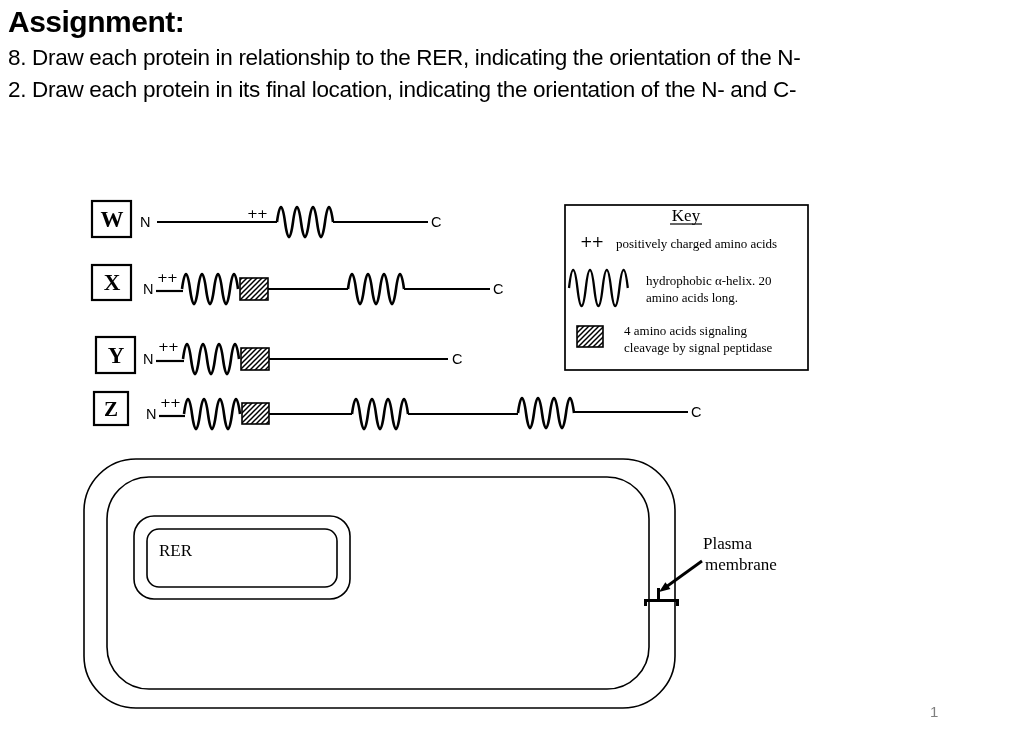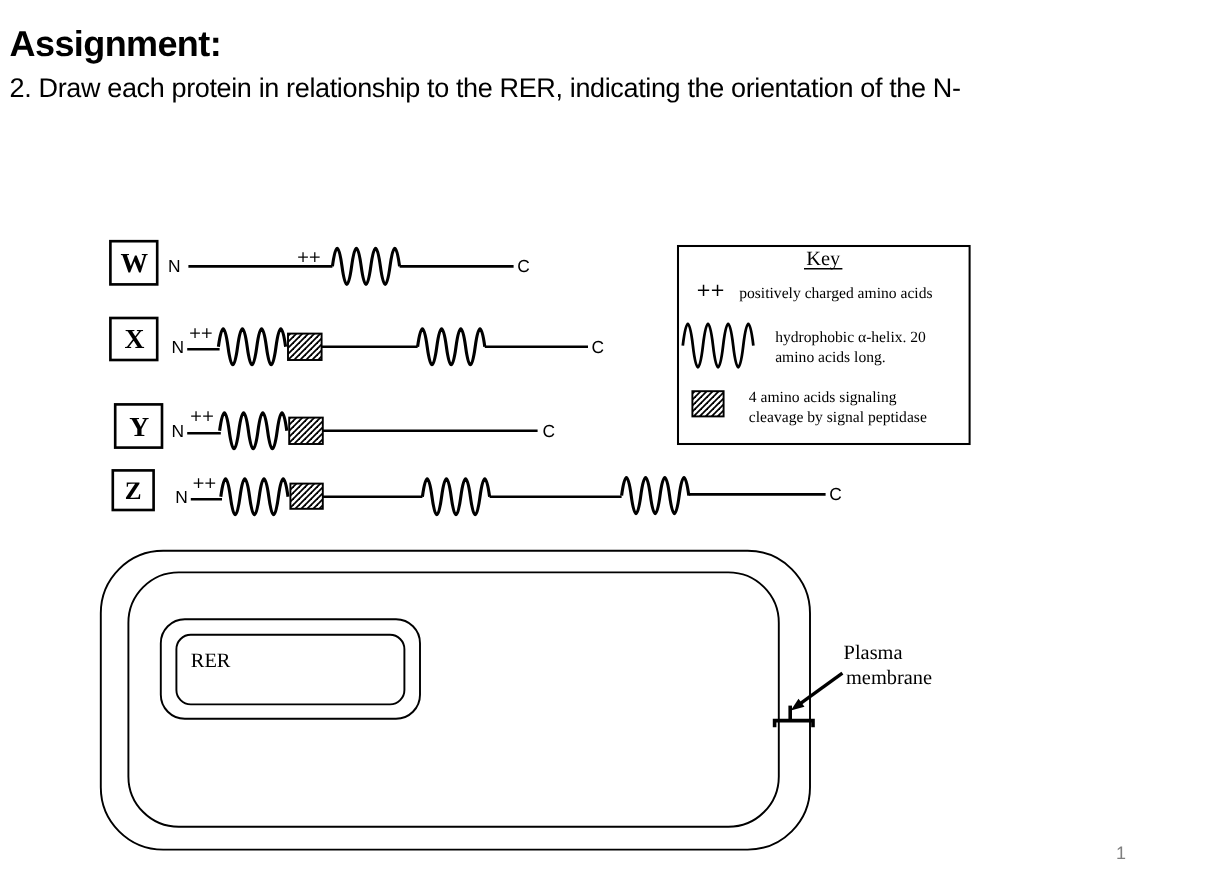--- a/index.html
+++ b/index.html
@@ -1,39 +1,40 @@
 <!DOCTYPE html>
 <html><head>
 <meta charset="utf-8">
 <style>
   html,body{margin:0;padding:0;background:#fff;}
   #page{position:relative;width:1024px;height:743px;background:#fff;overflow:hidden;
         font-family:"Liberation Sans",sans-serif;color:#000;}
-  .header{position:absolute;left:8px;top:18px;width:1014px;}
+  .header{position:absolute;left:8px;top:2px;width:1014px;}
   .title{font-weight:bold;font-size:30px;line-height:40px;letter-spacing:-0.5px;}
   .body-line{font-size:22.5px;line-height:31.5px;white-space:nowrap;letter-spacing:-0.3px;}
   svg{position:absolute;left:0;top:0;}
   svg text{fill:#000;}
   .t-letter{font-family:"Liberation Serif",serif;font-weight:bold;font-size:23px;text-anchor:middle;}
   .t-letter-sm{font-family:"Liberation Serif",serif;font-weight:bold;font-size:21px;text-anchor:middle;}
   .t-nc{font-family:"Liberation Sans",sans-serif;font-size:14.5px;}
   .t-plus{font-family:"DejaVu Sans",sans-serif;font-size:13px;letter-spacing:-1px;}
   .t-key-title{font-family:"Liberation Serif",serif;font-size:17px;text-anchor:middle;}
   .t-key{font-family:"Liberation Serif",serif;font-size:13px;}
   .t-cell{font-family:"Liberation Serif",serif;font-size:17px;}
   .page-num{position:absolute;left:930px;top:703px;font-size:15px;color:#7f7f7f;}
 </style>
 </head>
 <body>
 
 <div id="page">
 
   <div class="header">
     <div class="title">Assignment:</div>
-    <div class="body-line">2. Draw each protein in relationship to the RER, indicating the orientation of the N-</div>
+    <div class="body-line">8. Draw each protein in relationship to the RER, indicating the orientation of the N-</div>
+    <div class="body-line">2. Draw each protein in its final location, indicating the orientation of the N- and C-</div>
   </div>
 
   <svg width="1024" height="743" viewBox="0 0 1024 743">
     <defs>
       <path id="helix" d="M0 0 Q4 -30 8 0 Q12 30 16 0 Q20 -30 24 0 Q28 30 32 0 Q36 -30 40 0 Q44 30 48 0 Q52 -30 56 0"></path>
       <pattern id="hatch" patternUnits="userSpaceOnUse" width="5" height="5">
         <path d="M-1,6 L6,-1" stroke="#000" stroke-width="1.5"></path>
         <path d="M-1,1 L1,-1" stroke="#000" stroke-width="1.5"></path>
         <path d="M4,6 L6,4" stroke="#000" stroke-width="1.5"></path>
       </pattern>

